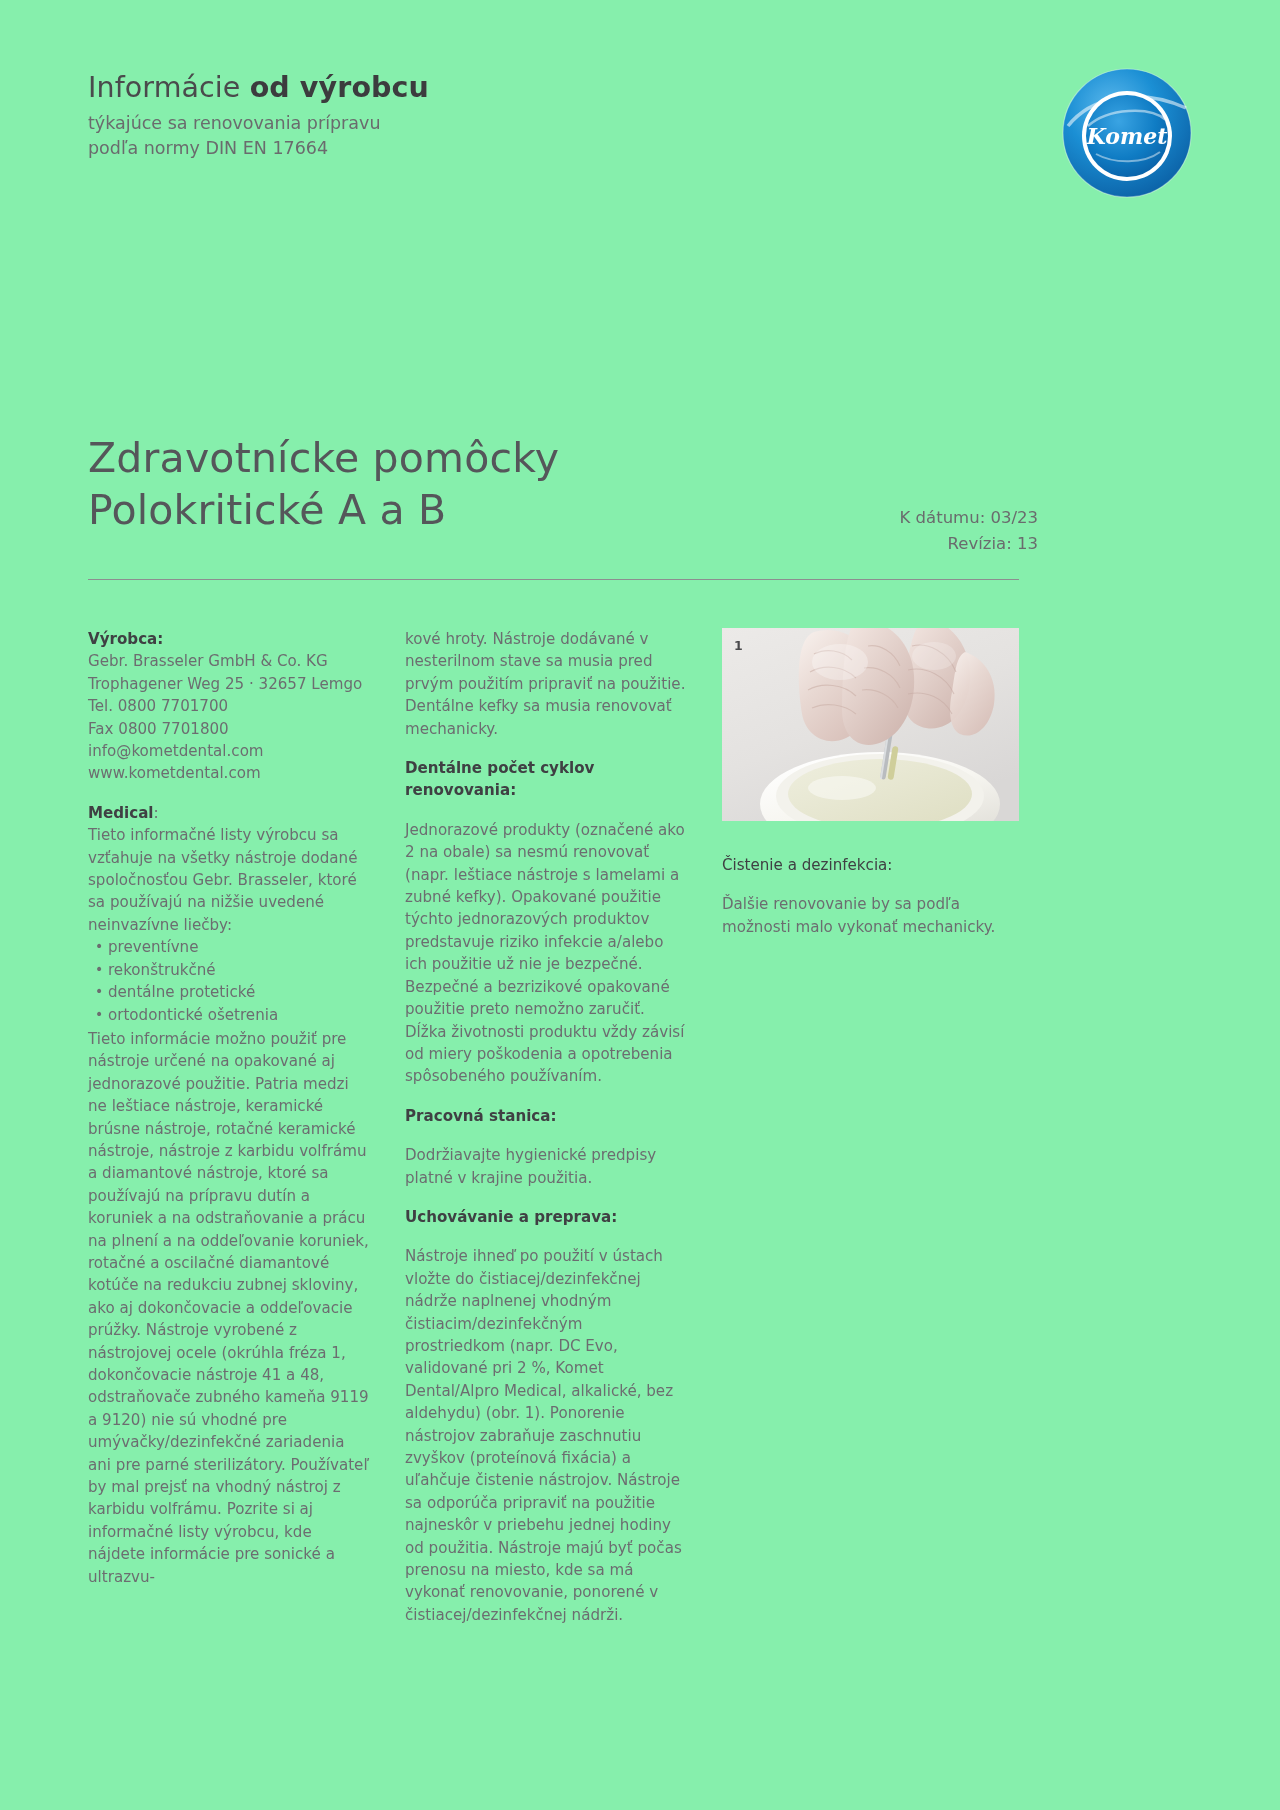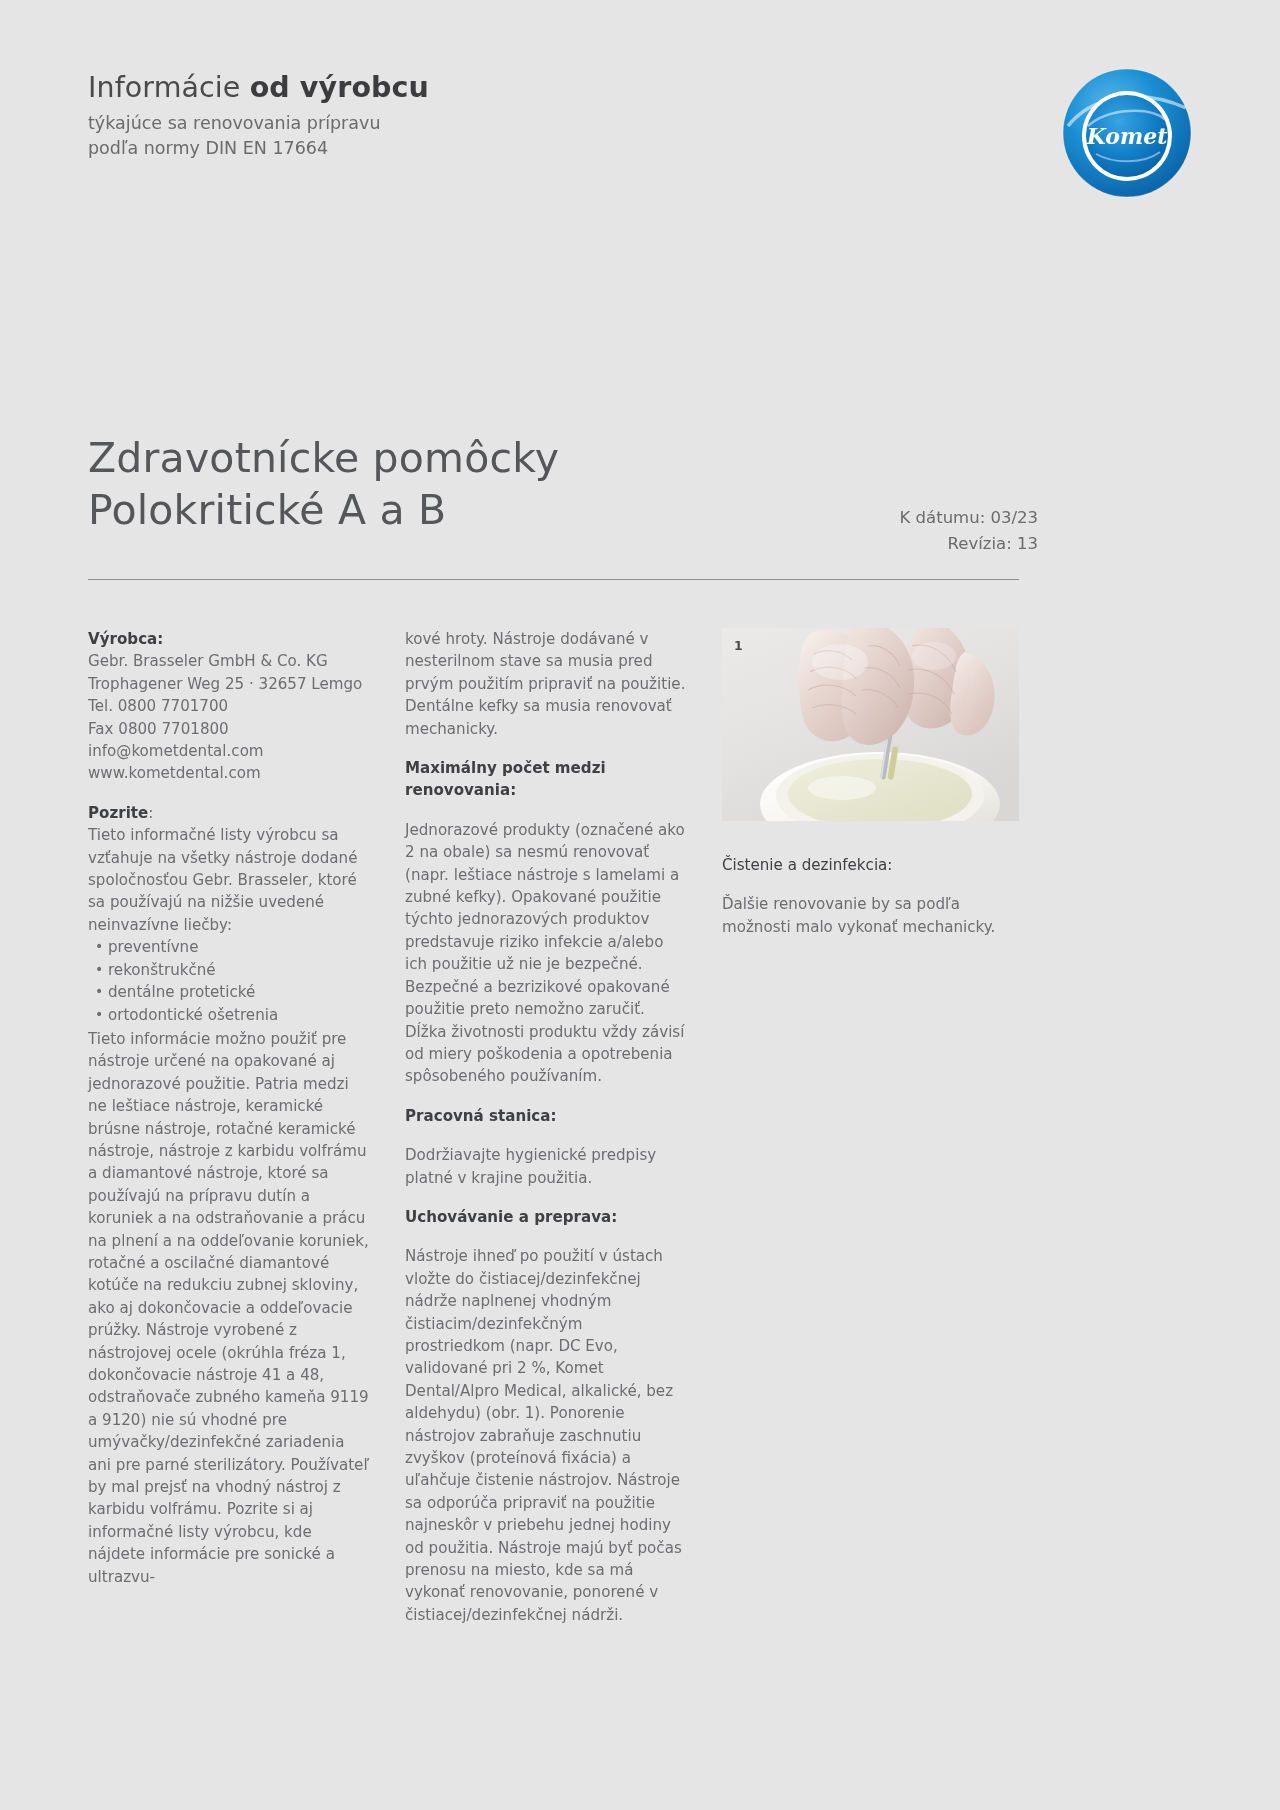--- a/index.html
+++ b/index.html
@@ -9,21 +9,21 @@
   }
   body {
     font-family: "DejaVu Sans", "Liberation Sans", sans-serif;
     color: #58595b;
     -webkit-font-smoothing: antialiased;
   }
   .page {
     position: relative;
     width: 1280px;
     height: 1810px;
-    background: #e5e5e5;
+    background: #86efac;
     overflow: hidden;
   }
 
   
   .masthead {
     position: absolute;
     left: 88px;
     top: 70px;
     width: 950px;
     height: 150px;
@@ -214,38 +214,38 @@
         <span class="hd-inline">Výrobca:</span><br>
         <span>Gebr. Brasseler GmbH &amp; Co. KG</span><br>
         <span>Trophagener Weg 25 · 32657 Lemgo</span><br>
         <span>Tel. 0800 7701700</span><br>
         <span>Fax 0800 7701800</span><br>
         <span>info@kometdental.com</span><br>
         <span>www.kometdental.com</span>
       </p>
 
       <p style="margin-top:17px;margin-bottom:0">
-        <span class="hd-inline">Pozrite</span><span>:</span><br>
+        <span class="hd-inline">Medical</span><span>:</span><br>
         <span>Tieto informačné listy výrobcu sa vzťahuje na všetky nástroje dodané spoločnosťou Gebr. Brasseler, ktoré sa používajú na nižšie uvedené neinvazívne liečby:</span>
       </p>
 
       <ul class="bullets">
         <li>preventívne</li>
         <li>rekonštrukčné</li>
         <li>dentálne protetické</li>
         <li>ortodontické ošetrenia</li>
       </ul>
 
       <p style="margin-top:0">Tieto informácie možno použiť pre nástroje určené na opakované aj jednorazové použitie. Patria medzi ne leštiace nástroje, keramické brúsne nástroje, rotačné keramické nástroje, nástroje z karbidu volfrámu a diamantové nástroje, ktoré sa používajú na prípravu dutín a koruniek a na odstraňovanie a prácu na plnení a na oddeľovanie koruniek, rotačné a oscilačné diamantové kotúče na redukciu zubnej skloviny, ako aj dokončovacie a oddeľovacie prúžky. Nástroje vyrobené z nástrojovej ocele (okrúhla fréza 1, dokončovacie nástroje 41 a 48, odstraňovače zubného kameňa 9119 a 9120) nie sú vhodné pre umývačky/dezinfekčné zariadenia ani pre parné sterilizátory. Používateľ by mal prejsť na vhodný nástroj z karbidu volfrámu. Pozrite si aj informačné listy výrobcu, kde nájdete informácie pre sonické a ultrazvu-</p>
     </div>
 
     <div class="col col-2">
       <p>kové hroty. Nástroje dodávané v nesterilnom stave sa musia pred prvým použitím pripraviť na použitie. Dentálne kefky sa musia renovovať mechanicky.</p>
 
-      <p class="tight" style="font-weight:700;color:#3f4043;">Maximálny počet medzi renovovania:</p>
+      <p class="tight" style="font-weight:700;color:#3f4043;">Dentálne počet cyklov renovovania:</p>
       <p>Jednorazové produkty (označené ako 2 na obale) sa nesmú renovovať (napr. leštiace nástroje s lamelami a zubné kefky). Opakované použitie týchto jednorazových produktov predstavuje riziko infekcie a/alebo ich použitie už nie je bezpečné. Bezpečné a bezrizikové opakované použitie preto nemožno zaručiť. Dĺžka životnosti produktu vždy závisí od miery poškodenia a opotrebenia spôsobeného používaním.</p>
 
       <p class="tight" style="font-weight:700;color:#3f4043;">Pracovná stanica:</p>
       <p>Dodržiavajte hygienické predpisy platné v krajine použitia.</p>
 
       <p class="tight" style="font-weight:700;color:#3f4043;">Uchovávanie a preprava:</p>
       <p>Nástroje ihneď po použití v ústach vložte do čistiacej/dezinfekčnej nádrže naplnenej vhodným čistiacim/dezinfekčným prostriedkom (napr. DC Evo, validované pri 2 %, Komet Dental/Alpro Medical, alkalické, bez aldehydu) (obr. 1). Ponorenie nástrojov zabraňuje zaschnutiu zvyškov (proteínová fixácia) a uľahčuje čistenie nástrojov. Nástroje sa odporúča pripraviť na použitie najneskôr v priebehu jednej hodiny od použitia. Nástroje majú byť počas prenosu na miesto, kde sa má vykonať renovovanie, ponorené v čistiacej/dezinfekčnej nádrži.</p>
     </div>
 
     <div class="col col-3">

